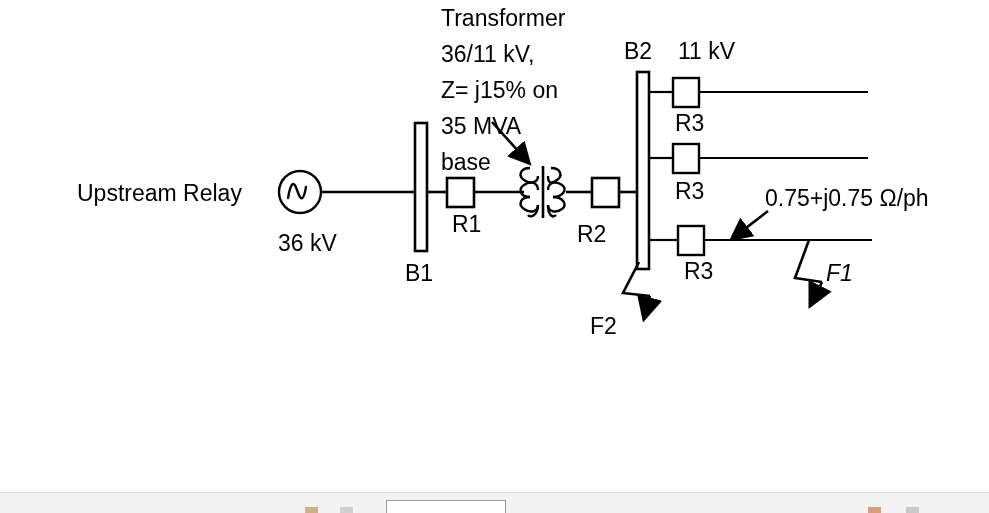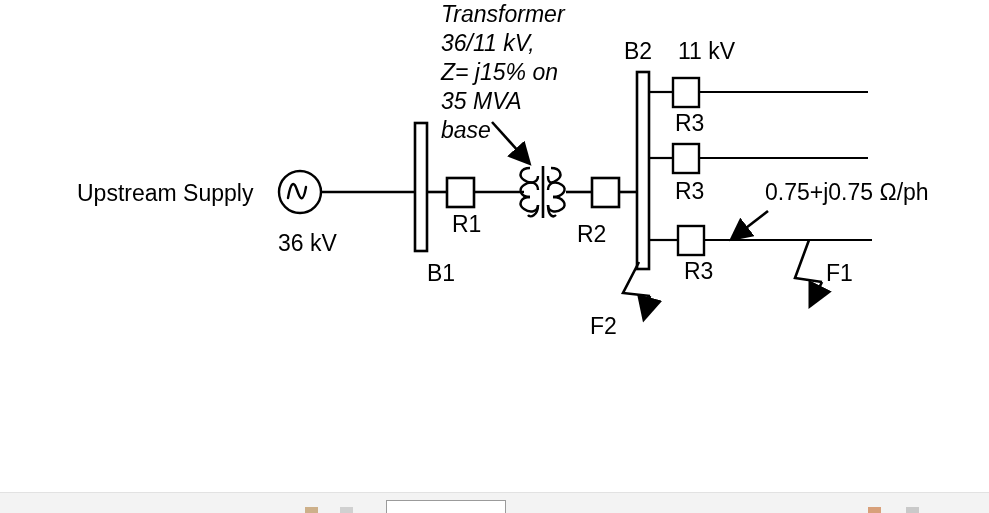--- a/index.html
+++ b/index.html
@@ -30,22 +30,21 @@
   .lbl {
     position: absolute;
     white-space: pre;
     font-family: "Liberation Sans", sans-serif;
     font-size: 23px;
     line-height: 27px;
     color: #000000;
   }
   .lbl-multiline {
     white-space: pre;
-    line-height: 29px;
-    font-style: italic;
+    line-height: 36px;
   }
   .caption {
     font-weight: bold;
     font-size: 21px;
   }
   .nb-line {
     position: absolute;
     left: 6px;
     top: 412px;
     font-size: 21px;
@@ -157,25 +156,25 @@
       <path d="M809,240 L795,278 L822,282"></path>
       <line x1="822" y1="282" x2="812" y2="302" marker-end="url(#faultarrow)"></line>
     </g>
 
     <g fill="none" stroke="#000" stroke-width="2.6">
       <path d="M639,262 L623,293 L650,296"></path>
       <line x1="650" y1="296" x2="645" y2="315" marker-end="url(#faultarrow)"></line>
     </g>
   </svg>
 
-  <div class="lbl" style="left:77px; top:180px;">Upstream Supply</div>
+  <div class="lbl" style="left:77px; top:180px;">Upstream Relay</div>
 
   <div class="lbl" style="left:278px; top:230px;">36 kV</div>
 
-  <div class="lbl" style="left:405px; top:260px;margin-left:22px;">B1</div>
+  <div class="lbl" style="left:405px; top:260px;">B1</div>
 
   <div class="lbl lbl-multiline" style="left:441px; top:0px;">Transformer
 36/11 kV,
 Z= j15% on
 35 MVA
 base</div>
 
   <div class="lbl" style="left:452px; top:211px;">R1</div>
 
   <div class="lbl" style="left:577px; top:221px;">R2</div>
@@ -183,23 +182,23 @@
   <div class="lbl" style="left:624px; top:38px;">B2</div>
 
   <div class="lbl" style="left:678px; top:38px;">11 kV</div>
 
   <div class="lbl" style="left:675px; top:110px;">R3</div>
 
   <div class="lbl" style="left:675px; top:178px;">R3</div>
 
   <div class="lbl" style="left:684px; top:258px;">R3</div>
 
-  <div class="lbl" style="left:765px; top:179px;">0.75+j0.75 Ω/ph</div>
-
-  <div class="lbl" style="left:826px; top:260px;">F1</div>
+  <div class="lbl" style="left:765px; top:185px;">0.75+j0.75 Ω/ph</div>
+
+  <div class="lbl" style="left:826px; top:260px;font-style:italic;">F1</div>
 
   <div class="lbl" style="left:590px; top:272px;margin-top:41px;">F2</div>
 
 
 </div>
 
 <div id="taskbar-strip">
   <div class="tb-item tb-box"></div>
   <div class="tb-item tb-ico" style="left:868px; background:#d8a07a;"></div>
   <div class="tb-item tb-ico" style="left:906px; background:#c9c9c9;"></div>

